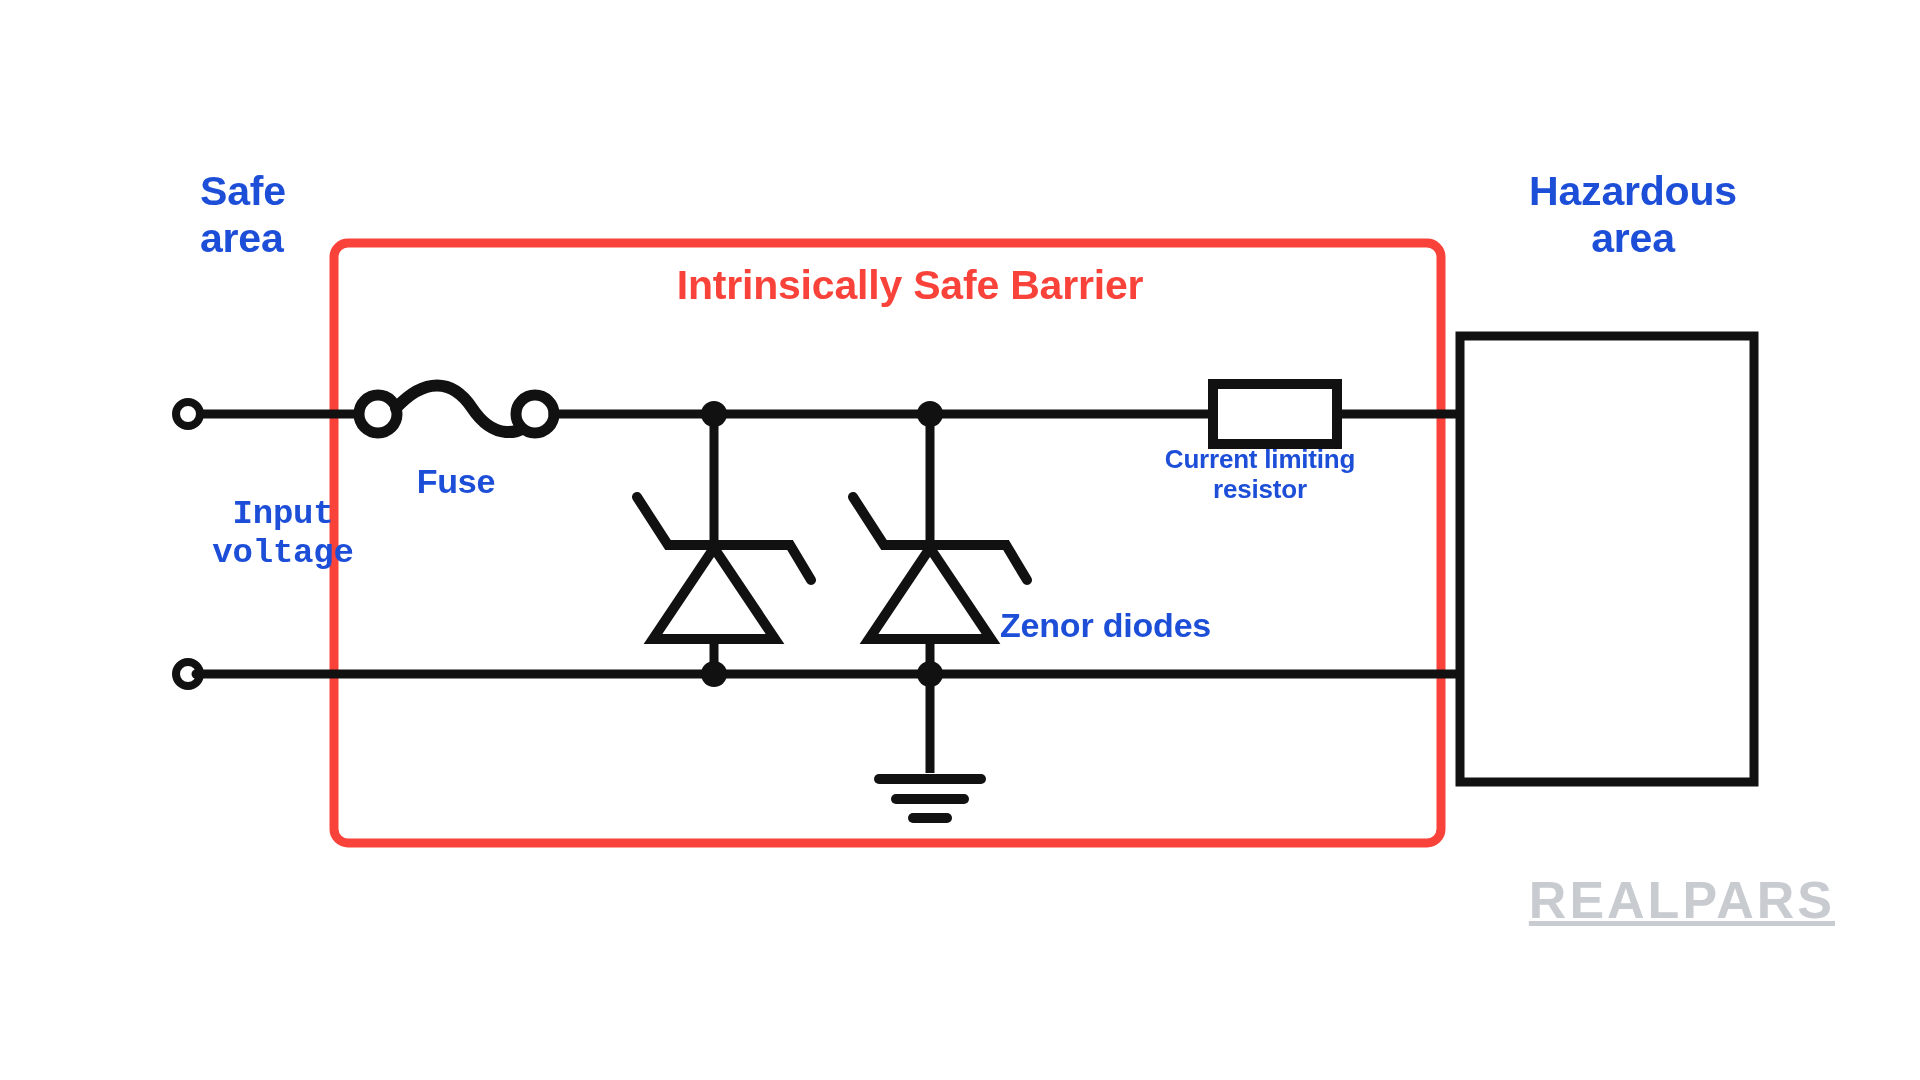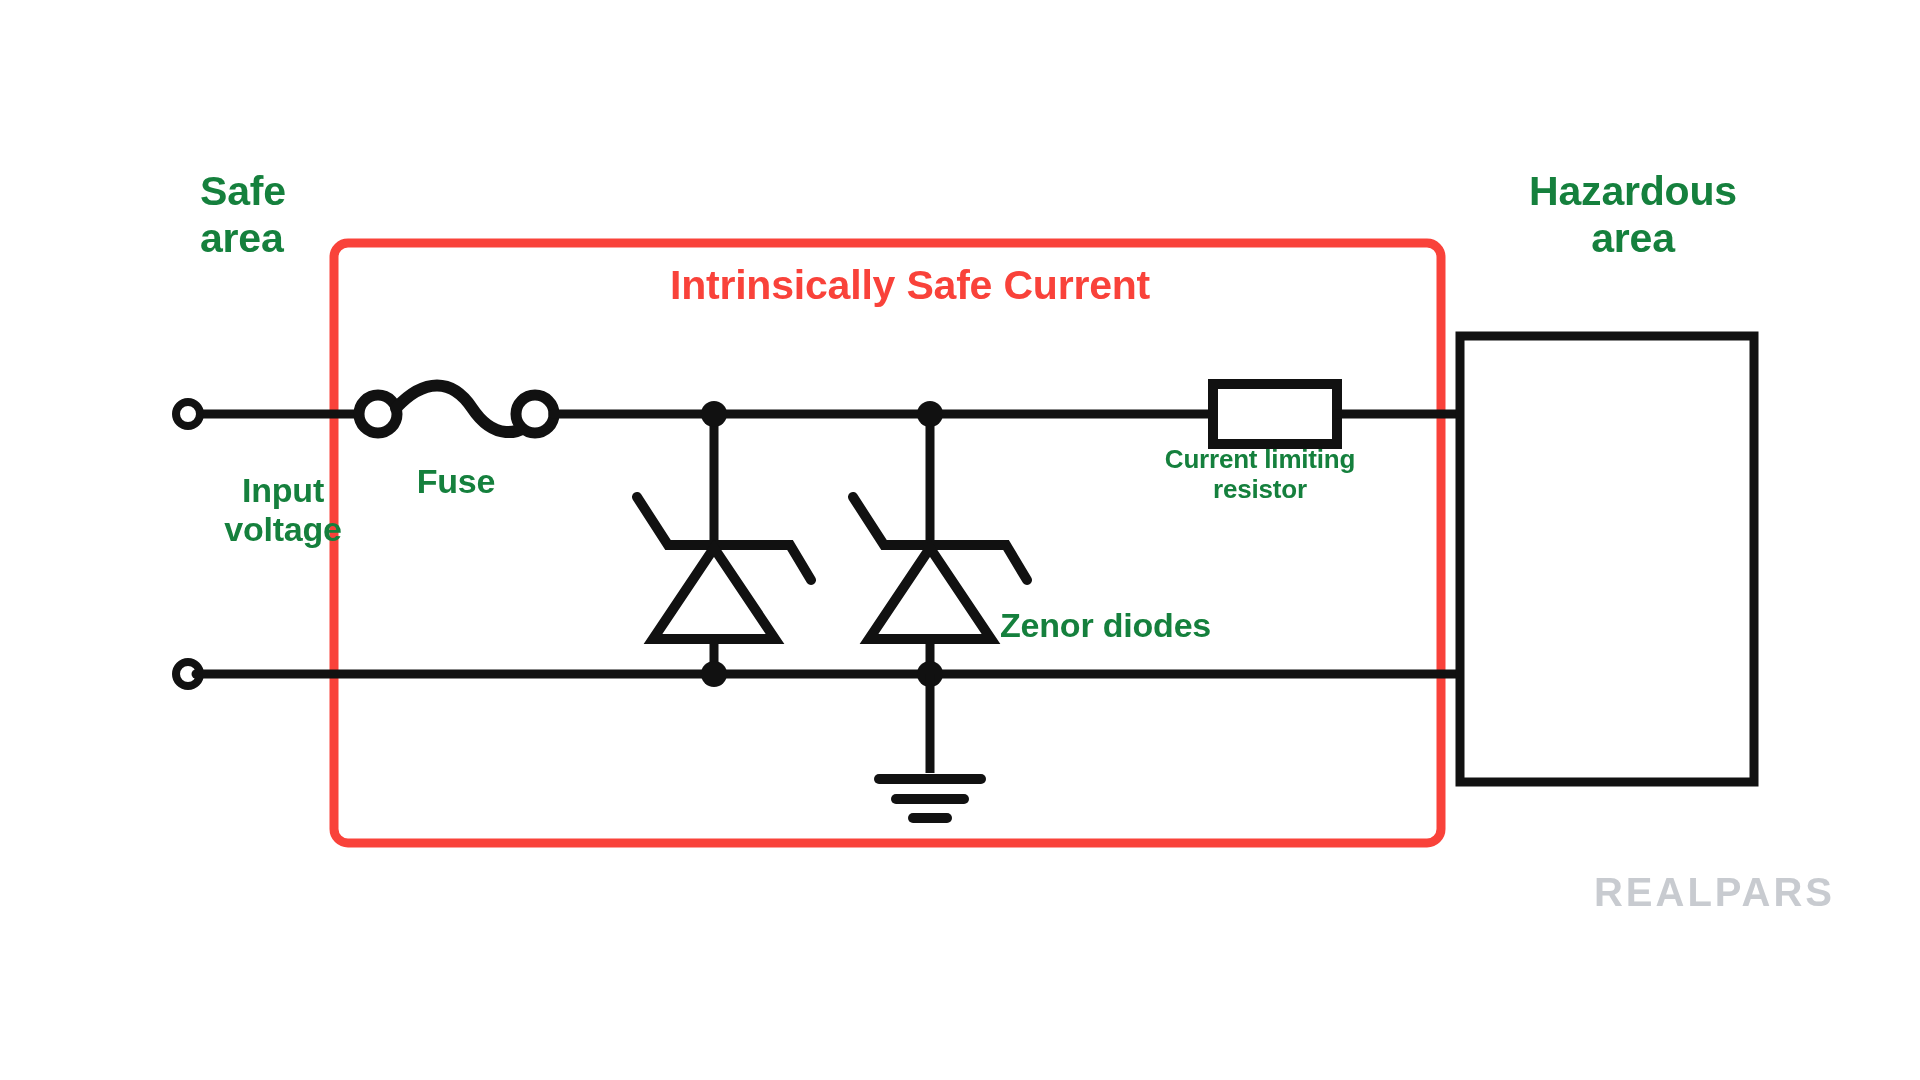--- a/index.html
+++ b/index.html
@@ -9,37 +9,37 @@
     font-family:"Liberation Sans", sans-serif;
     overflow:hidden;
     position:relative;
   }
   #stage{position:absolute;inset:0;}
   svg.layer{position:absolute;left:0;top:0;width:1920px;height:1080px;}
   .lbl{
     position:absolute;
     font-family:"Liberation Sans", sans-serif;
     font-weight:bold;
-    color:#15803d;
+    color:#1d4ed8;
     line-height:1.14;
     white-space:pre-line;
     letter-spacing:-0.2px;
   }
   #safe-area-label{ left:200px; top:168px; width:220px; font-size:41px; text-align:left;}
   #hazardous-area-label{ left:1468px; top:168px; width:330px; font-size:41px; text-align:center;}
   #barrier-title{ left:560px; top:262px; width:700px; font-size:41px; color:#F9423A; text-align:center;}
-  #input-voltage-label{ left:168px; top:471px; width:230px; font-size:34px; text-align:center;}
+  #input-voltage-label{ left:168px; top:495px; width:230px; font-size:34px; text-align:center;font-family:Liberation Mono, monospace;}
   #fuse-label{ left:376px; top:462px; width:160px; font-size:34px; text-align:center;}
   #zener-label{ left:1000px; top:578px; width:280px; font-size:34px; text-align:left;margin-top:28px;}
   #resistor-label{ left:1090px; top:445px; width:340px; font-size:26px; text-align:center;}
   #field-device-label{ left:1468px; top:540px; width:330px; font-size:34px; text-align:center;}
   #realpars-logo{
     position:absolute; left:1455px; top:870px; width:380px;
-    font-size:40px; font-weight:bold; letter-spacing:3px;
-    color:#C8CBD0; text-align:right; font-family:"Liberation Sans", sans-serif;
+    font-size:52px; font-weight:bold; letter-spacing:3px;
+    color:#C8CBD0; text-align:right; font-family:"Liberation Sans", sans-serif;text-decoration:underline;
   }
 </style>
 </head>
 <body>
 
 <div id="stage">
 
   <svg class="layer" viewBox="0 0 1920 1080">
 
     <rect x="334" y="243" width="1107" height="600" rx="14" ry="14" fill="none" stroke="#F9423A" stroke-width="9"></rect>
@@ -83,21 +83,21 @@
     <rect x="1460" y="336" width="294" height="446" fill="#ffffff" stroke="#111111" stroke-width="9"></rect>
 
   </svg>
 
   <div class="lbl" id="safe-area-label">Safe
 area</div>
 
   <div class="lbl" id="hazardous-area-label">Hazardous
 area</div>
 
-  <div class="lbl" id="barrier-title">Intrinsically Safe Current</div>
+  <div class="lbl" id="barrier-title">Intrinsically Safe Barrier</div>
 
   <div class="lbl" id="input-voltage-label">Input
 voltage</div>
 
   <div class="lbl" id="fuse-label">Fuse</div>
 
   <div class="lbl" id="zener-label">Zenor diodes</div>
 
   <div class="lbl" id="resistor-label">Current limiting
 resistor</div>

